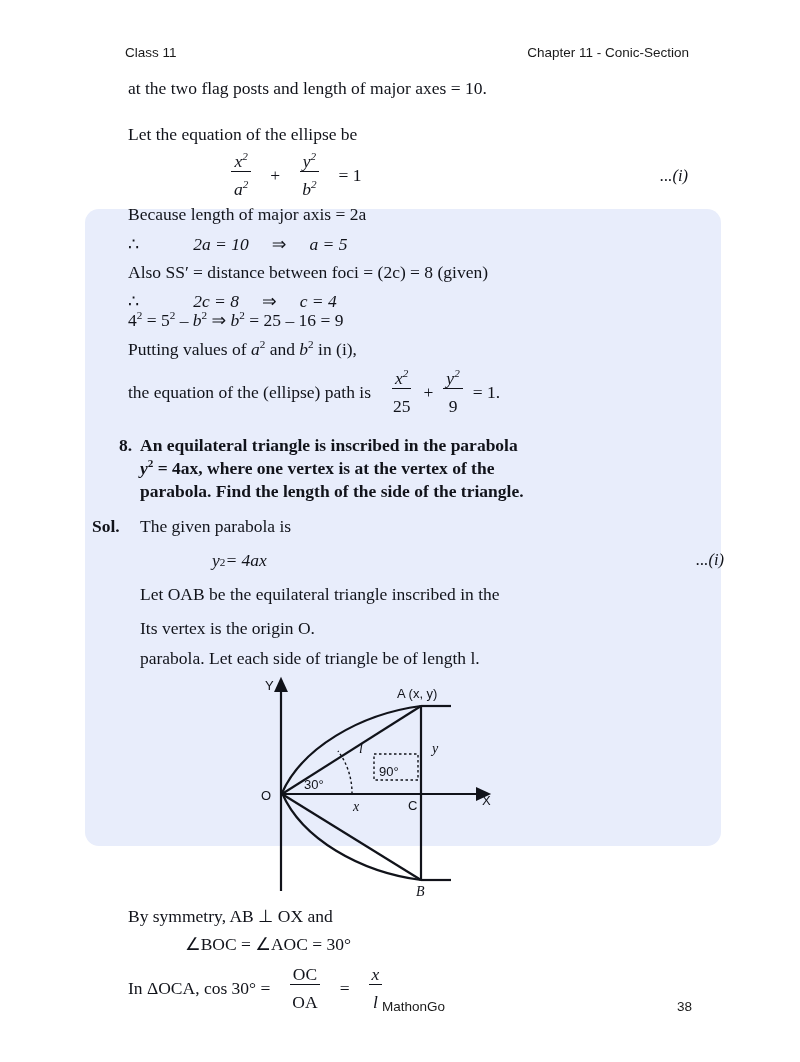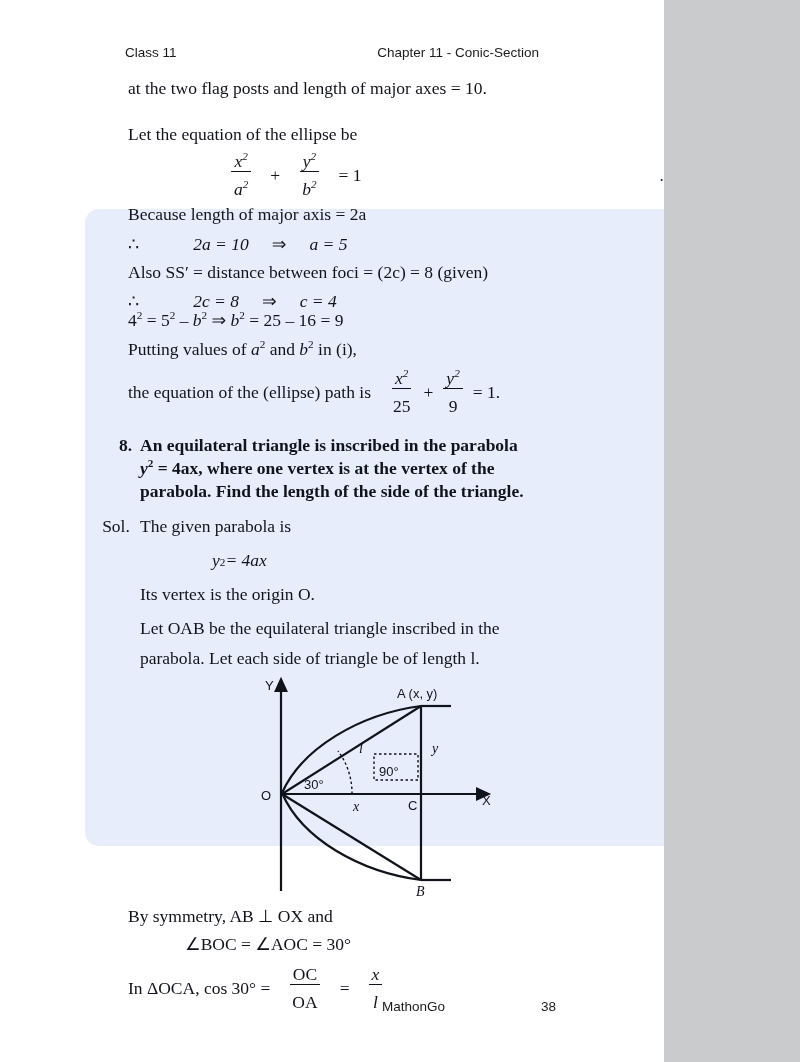--- a/index.html
+++ b/index.html
@@ -5,21 +5,21 @@
   html, body {
     margin: 0;
     padding: 0;
     background: #c9cbcc;
   }
   body {
     font-family: "Liberation Serif", serif;
   }
   .page {
     position: relative;
-    width: 664px;
+    width: 800px;
     height: 1062px;
     background: #ffffff;
     overflow: hidden;
     box-sizing: border-box;
   }
 
   
   .watermark {
     position: absolute;
     left: 0; top: 0;
@@ -43,21 +43,21 @@
   
   .hdr {
     position: absolute;
     top: 45px;
     font-family: "Liberation Sans", sans-serif;
     font-size: 13.5px;
     color: #1a1a1a;
     z-index: 5;
   }
   .hdr-left  { left: 125px; }
-  .hdr-right { right: 125px; }
+  .hdr-right { right: 111px; }
 
   
   .ftr {
     position: absolute;
     bottom: 48px;
     font-family: "Liberation Sans", sans-serif;
     font-size: 13.5px;
     color: #1a1a1a;
     z-index: 5;
   }
@@ -110,22 +110,22 @@
 
   .solblock {
     display: flex;
     align-items: flex-start;
     font-size: 17.5px;
     line-height: 1.30;
   }
   .sollabel {
     width: 48px;
     flex: 0 0 48px;
-    font-weight: normal;
-    text-align: center;
+    font-weight: bold;
+    text-align: left;
   }
 
   
   .frac {
     display: inline-flex;
     flex-direction: column;
     align-items: center;
     vertical-align: middle;
     margin: 0 3px;
     position: relative;
@@ -296,22 +296,22 @@
       <div style="flex:1;">
         <div class="line">The given parabola is</div>
 
         <div class="row" style="margin-top:11px; padding-left:72px;">
           <span class="ital">y</span>
             <sup>2</sup>
             <span class="ital"> = 4ax</span>
           <span class="tag" style="right:-36px;">...(i)</span>
         </div>
 
+        <div class="line" style="margin-top:11px;">Let OAB be the equilateral triangle inscribed in the</div>
         <div class="line" style="margin-top:11px;">Its vertex is the origin O.</div>
-        <div class="line" style="margin-top:11px;">Let OAB be the equilateral triangle inscribed in the</div>
         <div class="line" style="margin-top:8px;"><span>parabola. Let each side of triangle be of length l.</span></div>
       </div>
     </div>
 
     <div class="diagram-wrap" style="margin-top:6px; margin-left:-12px;">
       <svg width="440" height="230" viewBox="0 0 440 230" xmlns="http://www.w3.org/2000/svg">
         <defs>
           <marker id="arrowhead" markerWidth="9" markerHeight="9" refX="1" refY="3.2" orient="auto">
             <path d="M0,0 L0,6.4 L7,3.2 z" fill="#11131a"></path>
           </marker>

